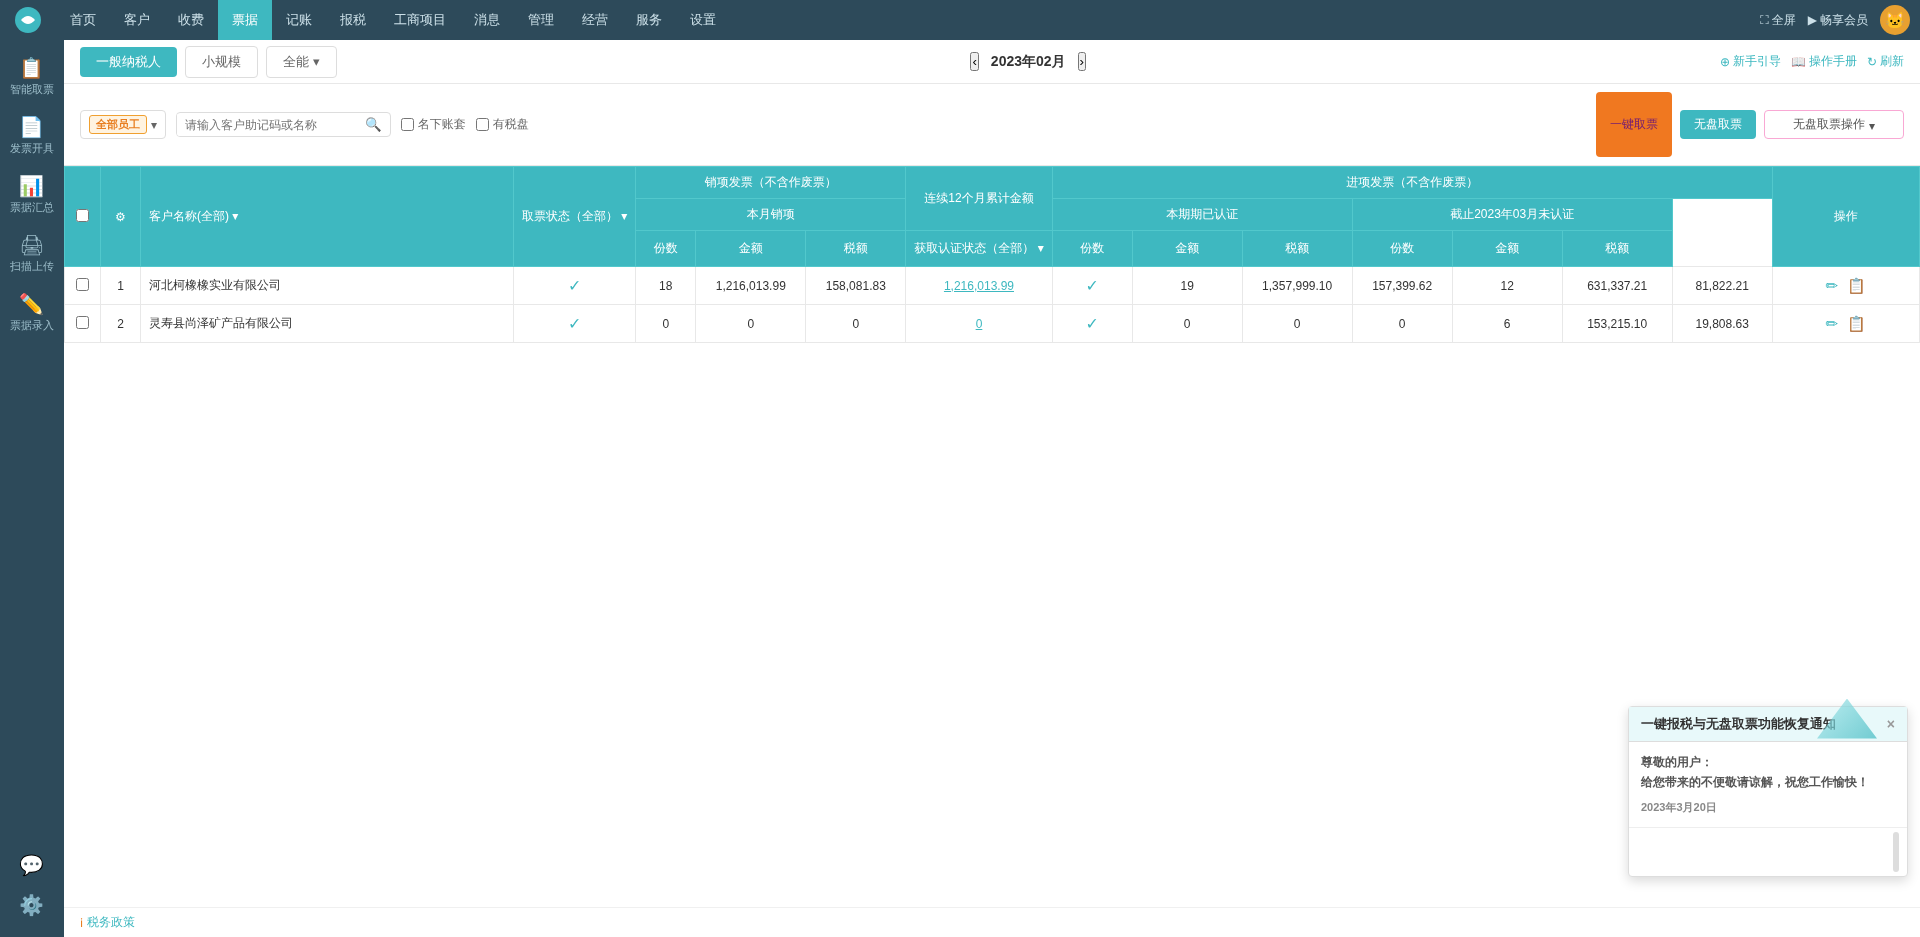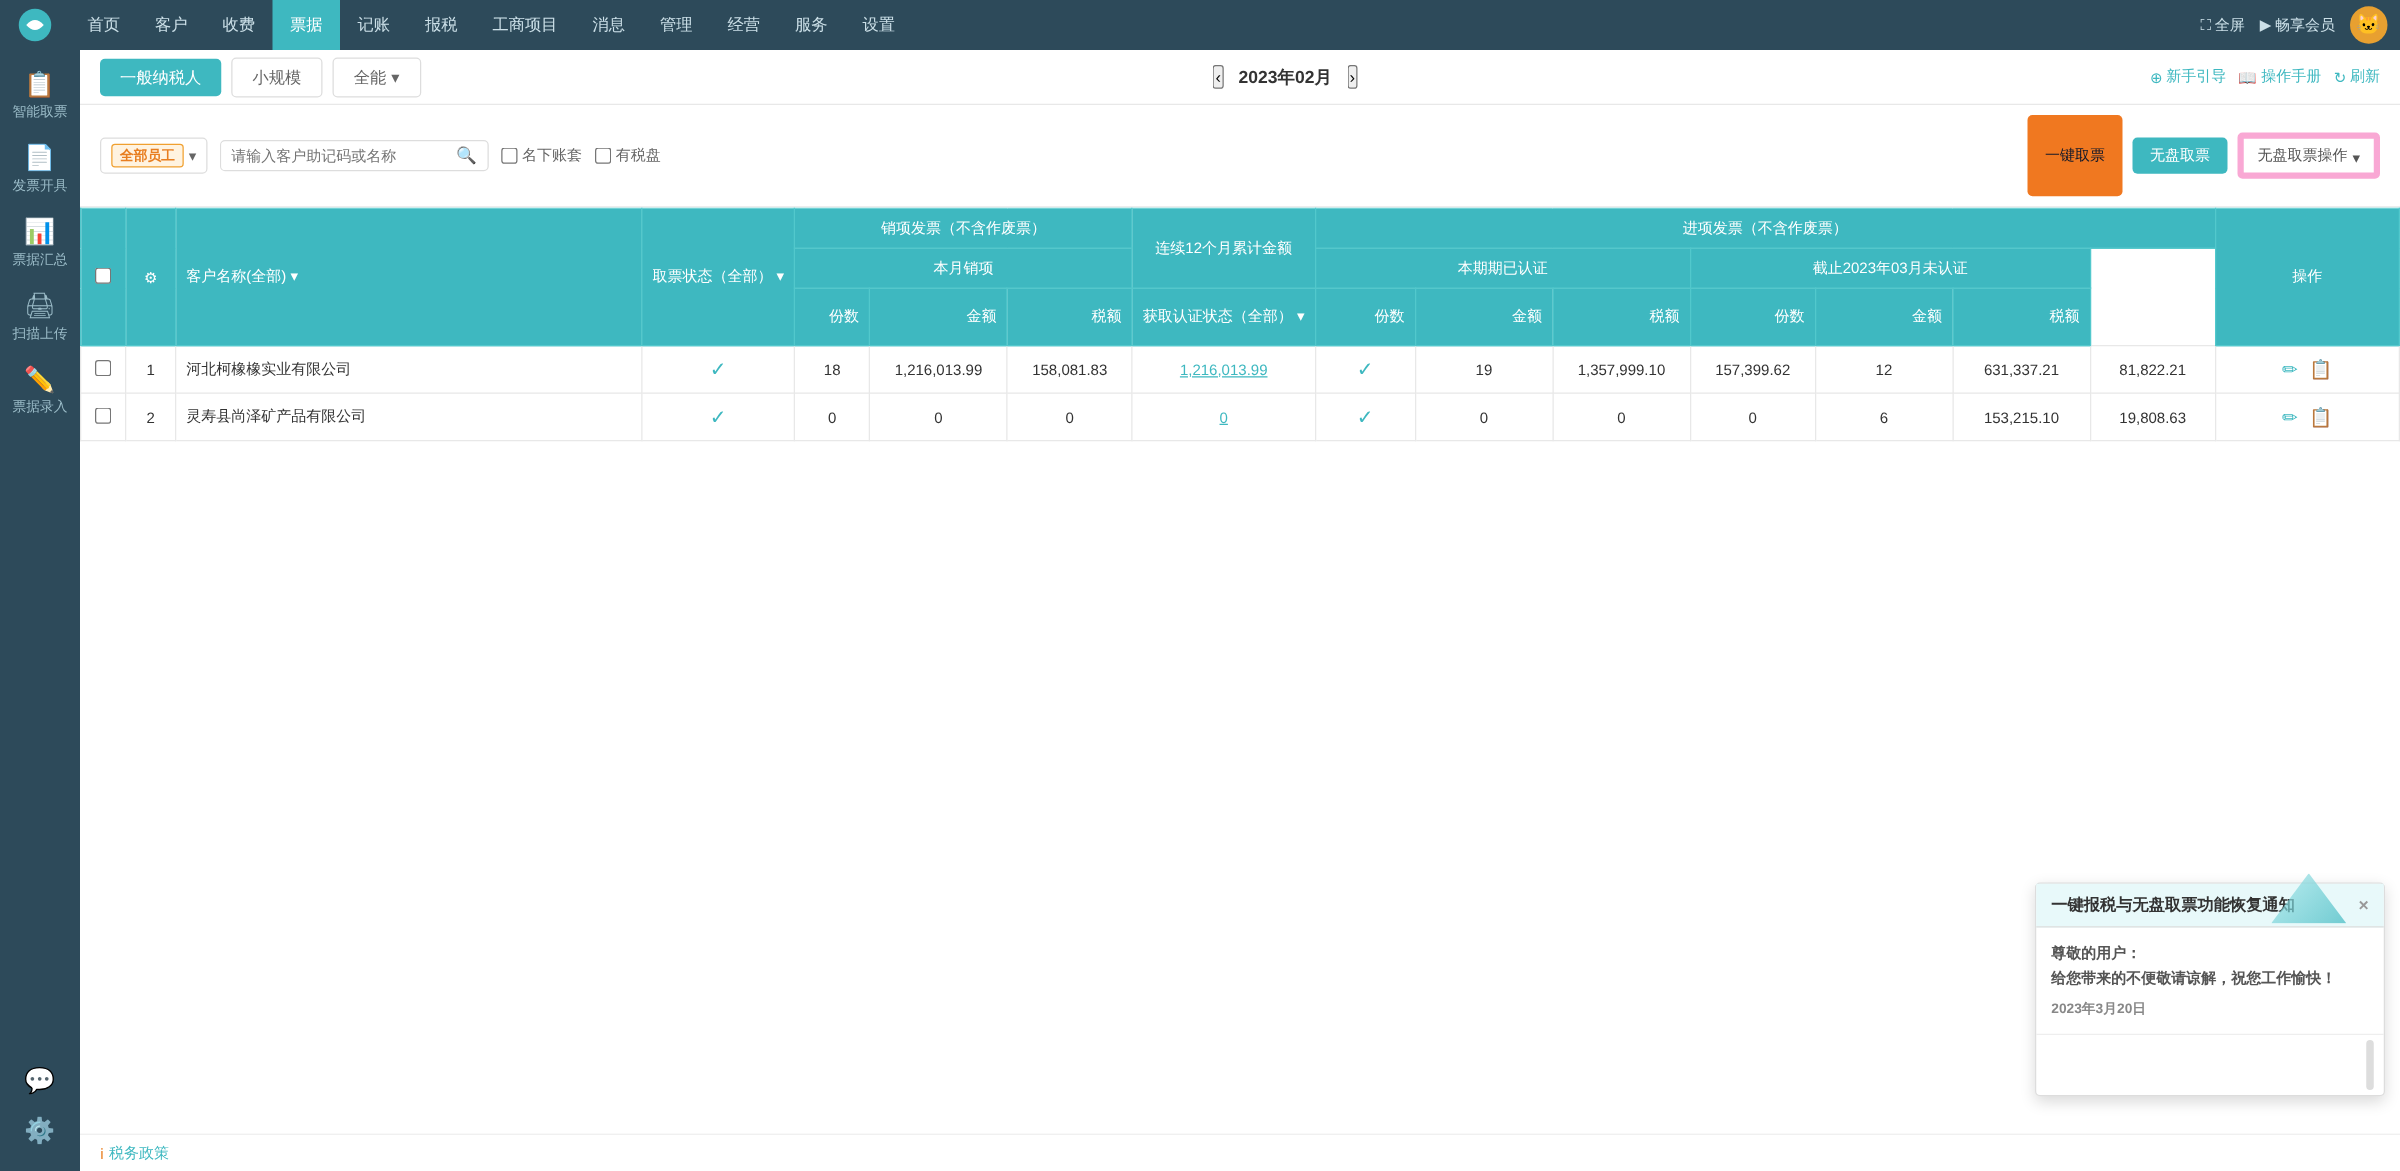--- a/index.html
+++ b/index.html
@@ -197,41 +197,41 @@
       display: flex; align-items: center; gap: 4px;
       font-size: 12px; color: #666; cursor: pointer;
     }
     .checkbox-label input { cursor: pointer; }
     .toolbar-right {
       margin-left: auto;
       display: flex; align-items: center; gap: 8px;
     }
     .btn-orange {
       background: #f07820;
-      color: #0f172a;
+      color: #701a75;
       border: none;
       border-radius: 4px;
       padding: 24px 14px;
       font-size: 12px;
       cursor: pointer;
     }
     .btn-teal {
       background: #3eb8c0;
       color: #fff;
       border: none;
       border-radius: 4px;
       padding: 6px 14px;
       font-size: 12px;
       cursor: pointer;
     }
     .btn-outline-dropdown {
-      border: 5px solid #f9a8d4;
-      background: #fff;
-      border-radius: 4px;
-      padding: 5px 11px;
+      border: 1px solid #f9a8d4;
+      background: #fff;
+      border-radius: 4px;
+      padding: 5px 28px;
       font-size: 12px;
       cursor: pointer;
       display: flex; align-items: flex-end; gap: 4px;
       color: #555;
     }
 
     
     .table-wrapper {
       flex: 1;
       overflow: auto;
@@ -253,22 +253,21 @@
       font-weight: normal;
       height: 36px;
     }
     thead tr.th-row1 th {
       height: 32px;
     }
     thead tr.th-row2 th {
       height: 32px;
     }
     thead tr.th-row3 th {
-      height: 46px;
-      text-align: right;
+      height: 36px;
     }
     tbody tr td {
       border: 1px solid #e8e8e8;
       padding: 6px 8px;
       text-align: center;
       height: 38px;
       color: #333;
     }
     .check-col { width: 36px; }
     .no-col { width: 40px; }

